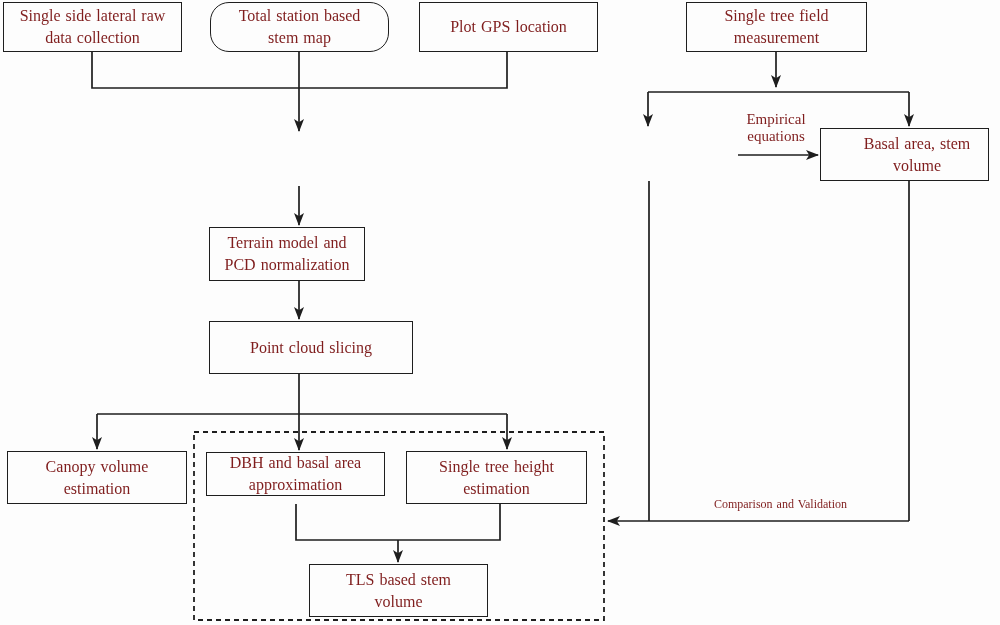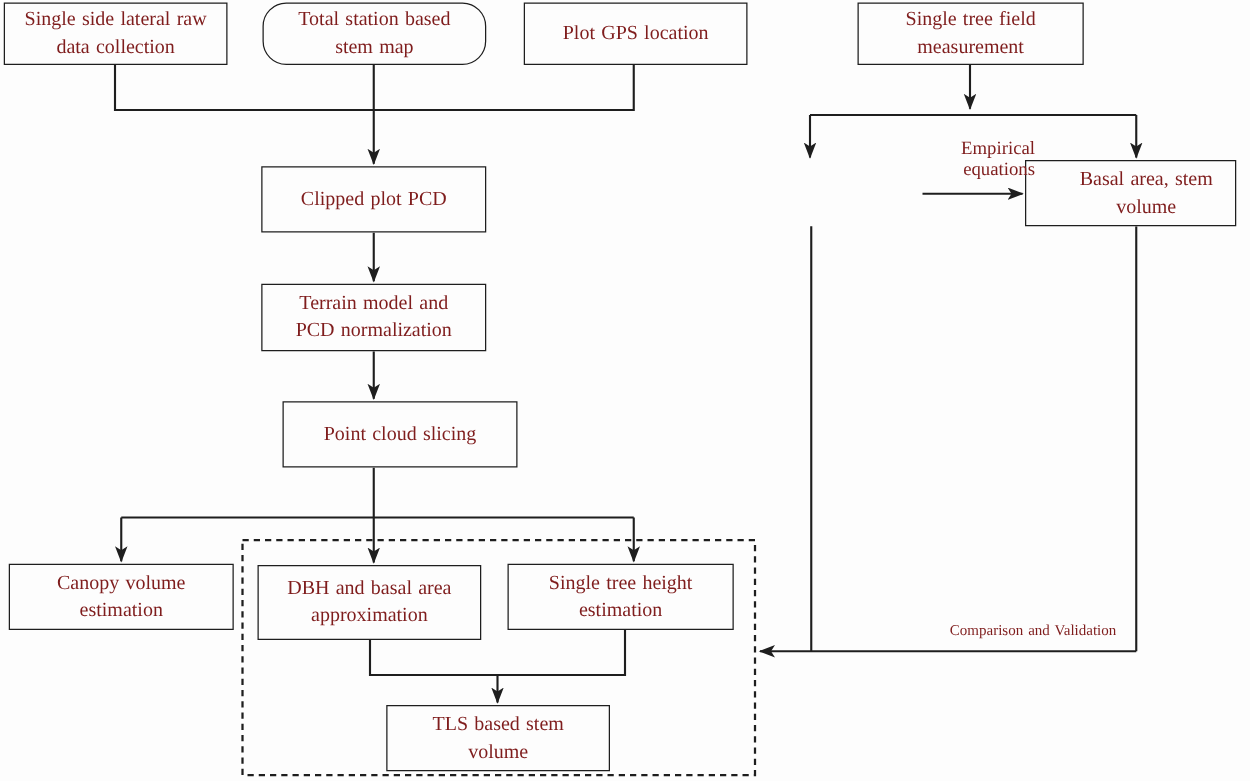--- a/index.html
+++ b/index.html
@@ -29,36 +29,36 @@
   .node span {
     display: block;
     text-align: center;
     font-size: 16px;
     line-height: 22px;
     white-space: pre-line;
     word-spacing: 1px;
   }
   .edge-label {
     position: absolute;
-    text-align: right;
+    text-align: center;
     white-space: pre-line;
   }
   .edge-label.small { font-size: 15px; line-height: 16.5px; }
   .edge-label.big   { font-size: 12px; line-height: 18px; word-spacing: 1px; }
 
   
   #n-raw        { left: 3px;   top: 2px;   width: 179px; height: 50px; }
   #n-stemmap    { left: 210px; top: 2px;   width: 179px; height: 50px; border-radius: 19px; }
   #n-gps        { left: 419px; top: 2px;   width: 179px; height: 50px; }
   #n-field      { left: 686px; top: 2px;   width: 181px; height: 50px; }
   #n-clipped    { left: 209px; top: 133px; width: 180px; height: 53px; }
-  #n-terrain    { left: 209px; top: 227px; width: 180px; height: 54px; }
-  #n-slicing    { left: 226px; top: 321px; width: 188px; height: 53px; }
+  #n-terrain    { left: 209px; top: 227px; width: 156px; height: 54px; }
+  #n-slicing    { left: 209px; top: 321px; width: 204px; height: 53px; }
   #n-canopy     { left: 7px;   top: 451px; width: 180px; height: 53px; }
-  #n-dbhapprox  { left: 206px; top: 452px; width: 179px; height: 60px; }
+  #n-dbhapprox  { left: 206px; top: 452px; width: 179px; height: 44px; }
   #n-heightest  { left: 406px; top: 451px; width: 181px; height: 53px; align-items: center; }
   #n-tls        { left: 309px; top: 564px; width: 179px; height: 53px; }
   #n-dbhheight  { left: 560px; top: 128px; width: 178px; height: 53px; }
   #n-basal      { left: 820px; top: 128px; width: 169px; height: 53px; padding-left: 25px; }
 
   #lbl-empirical  { left: 724px; top: 111px; width: 104px; }
   #lbl-comparison { left: 668px; top: 495px; width: 225px; }
 </style>
 </head>
 <body>
@@ -110,23 +110,20 @@
     <span>Total station based
 stem map</span>
   </div>
   <div class="node" id="n-gps">
     <span>Plot GPS location</span>
   </div>
   <div class="node" id="n-field">
     <span>Single tree field
 measurement</span>
   </div>
-  <div class="node" id="n-clipped">
-    <span>Clipped plot PCD</span>
-  </div>
   <div class="node" id="n-terrain">
     <span>Terrain model and
 PCD normalization</span>
   </div>
   <div class="node" id="n-slicing">
     <span>Point cloud slicing</span>
   </div>
   <div class="node" id="n-canopy">
     <span>Canopy volume
 estimation</span>

